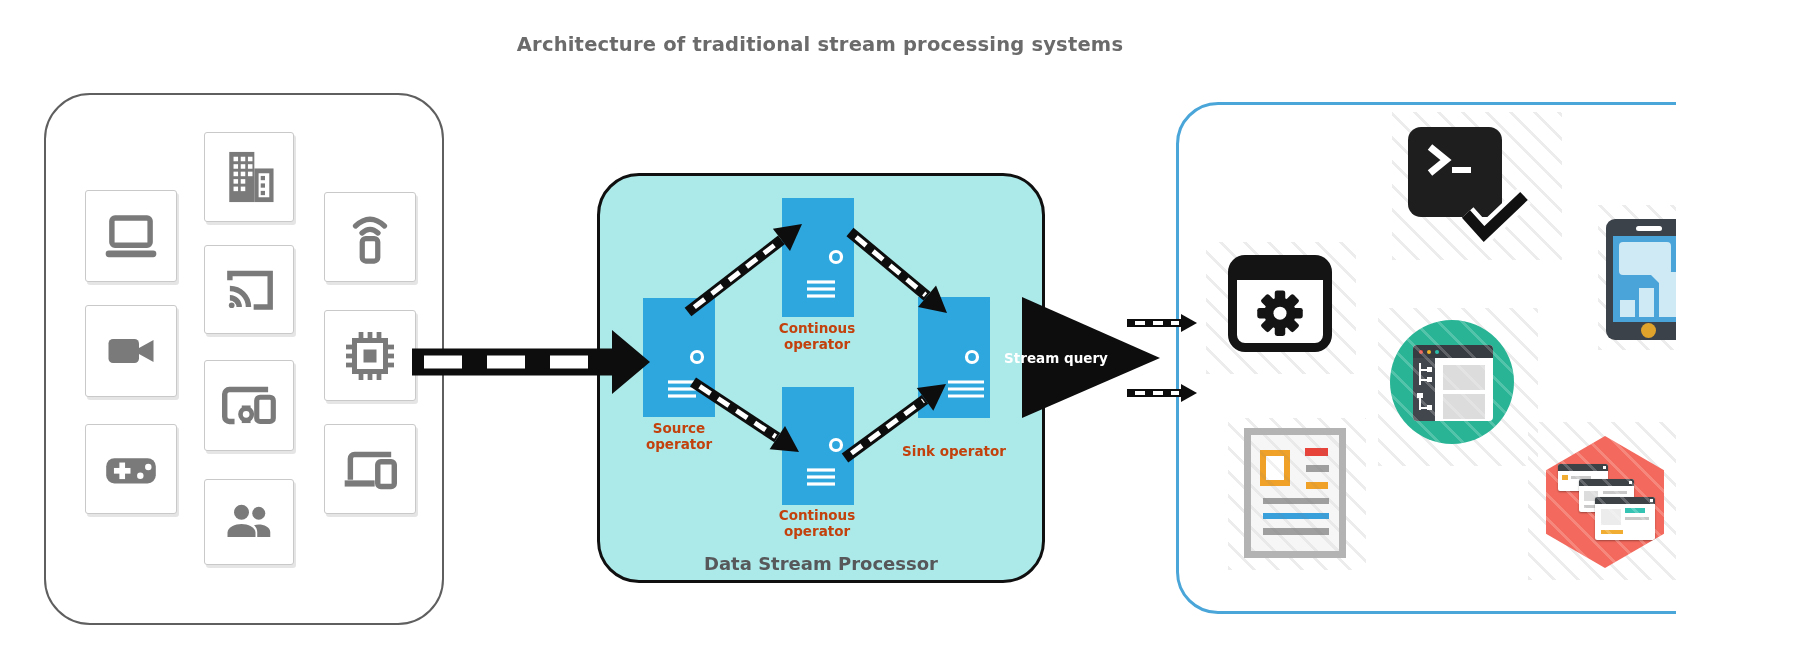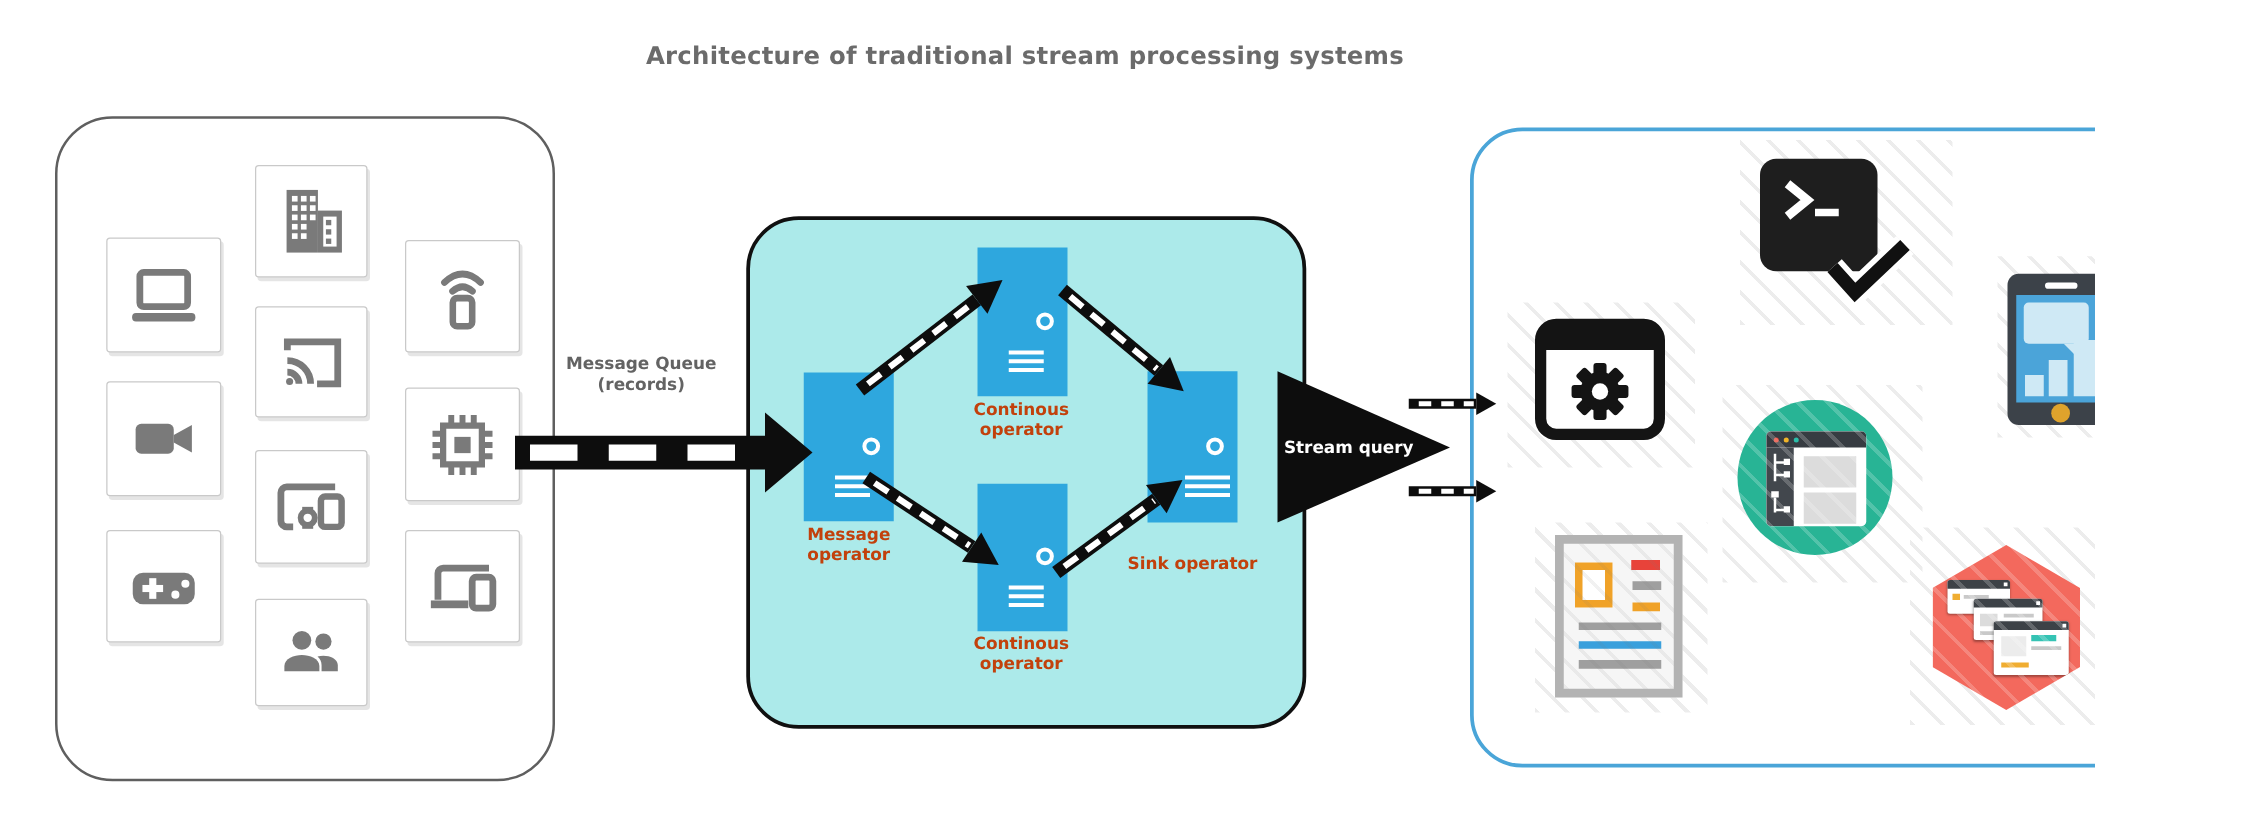--- a/index.html
+++ b/index.html
@@ -23,21 +23,21 @@
   
   .teal-box{position:absolute;left:597px;top:173px;width:448px;height:410px;background:#aceaea;
             border:3px solid #101010;border-radius:42px;z-index:1;box-sizing:border-box;}
   .proc-label{position:absolute;left:681px;top:553px;width:280px;text-align:center;
               font-size:18px;font-weight:bold;color:#57585a;z-index:3;}
   .op{position:absolute;width:72px;background:#2ea7de;z-index:2;}
   .oplabel{position:absolute;width:110px;text-align:center;font-weight:bold;font-size:13.5px;
            color:#c2410c;line-height:16px;z-index:3;}
 
   
-  .sq-label{position:absolute;left:1027px;top:350px;width:104px;text-align:center;
+  .sq-label{position:absolute;left:1004px;top:350px;width:104px;text-align:center;
             font-size:13.5px;font-weight:bold;color:#fff;z-index:6;}
 
   
   .right-panel{position:absolute;left:1176px;top:102px;width:576px;height:512px;
                border:3px solid #4aa5d8;border-radius:42px;background:#fff;box-sizing:border-box;}
   .hatch{position:absolute;z-index:1;
          background:repeating-linear-gradient(45deg, rgba(125,125,125,.14) 0 3px, transparent 3px 17px);}
   .hatch-light{position:absolute;inset:0;z-index:3;
          background:repeating-linear-gradient(45deg, rgba(255,255,255,.20) 0 3px, transparent 3px 17px);}
   .icon-wrap{position:absolute;z-index:2;}
@@ -199,38 +199,35 @@
     <div class="card" style="left:158px;top:384px;width:88px;height:84px;">
       <svg width="60" height="60" viewBox="0 0 24 24">
         <circle cx="9" cy="8.1" r="3" fill="#7a7a7a"></circle>
         <circle cx="15.9" cy="8.5" r="2.6" fill="#7a7a7a"></circle>
         <path d="M3.4 18 v-1.7 c0 -2.3 3.1 -3.5 5.6 -3.5 s5.6 1.2 5.6 3.5 V18 z" fill="#7a7a7a"></path>
         <path d="M15.3 18 v-1.9 c0 -1.2 -.5 -2.1 -1.3 -2.8 .6 -.2 1.3 -.3 1.9 -.3 2.1 0 4.6 1 4.6 3 V18 z" fill="#7a7a7a"></path>
       </svg>
     </div>
   </div>
 
-  <div class="mq">
-    <div>Message Queue</div>
-    <div>(records)</div>
-  </div>
 
   <div class="teal-box"></div>
+  <div class="proc-label">Data Stream Processor</div>
 
   <div class="op" style="left:643px;top:298px;height:119px;">
     <svg width="72" height="119">
       <circle cx="54" cy="59" r="5.5" fill="none" stroke="#fff" stroke-width="3.2"></circle>
       <g stroke="#fff" stroke-width="3.2">
         <line x1="25" y1="84" x2="53" y2="84"></line>
           <line x1="25" y1="91" x2="53" y2="91"></line>
           <line x1="25" y1="98" x2="53" y2="98"></line>
       </g>
     </svg>
   </div>
-  <div class="oplabel" style="left:624px;top:420px;">Message operator</div>
+  <div class="oplabel" style="left:624px;top:420px;">Source operator</div>
 
   <div class="op" style="left:782px;top:198px;height:119px;">
     <svg width="72" height="119">
       <circle cx="54" cy="59" r="5.5" fill="none" stroke="#fff" stroke-width="3.2"></circle>
       <g stroke="#fff" stroke-width="3.2">
         <line x1="25" y1="84" x2="53" y2="84"></line>
           <line x1="25" y1="91" x2="53" y2="91"></line>
           <line x1="25" y1="98" x2="53" y2="98"></line>
       </g>
     </svg>

